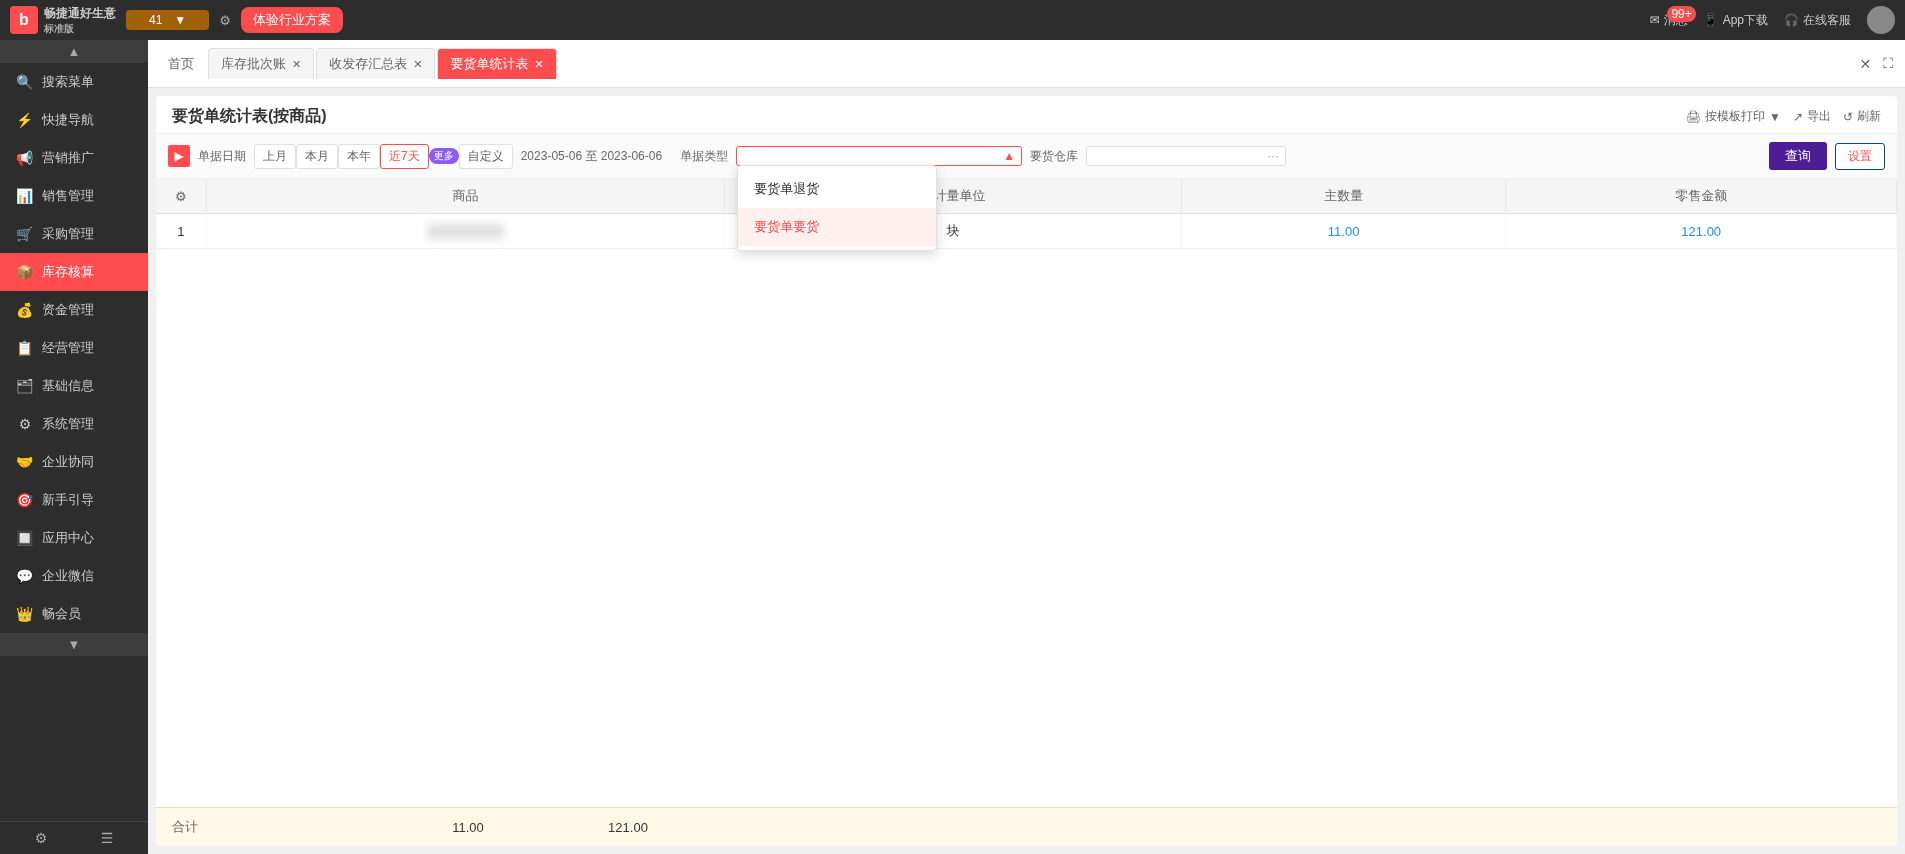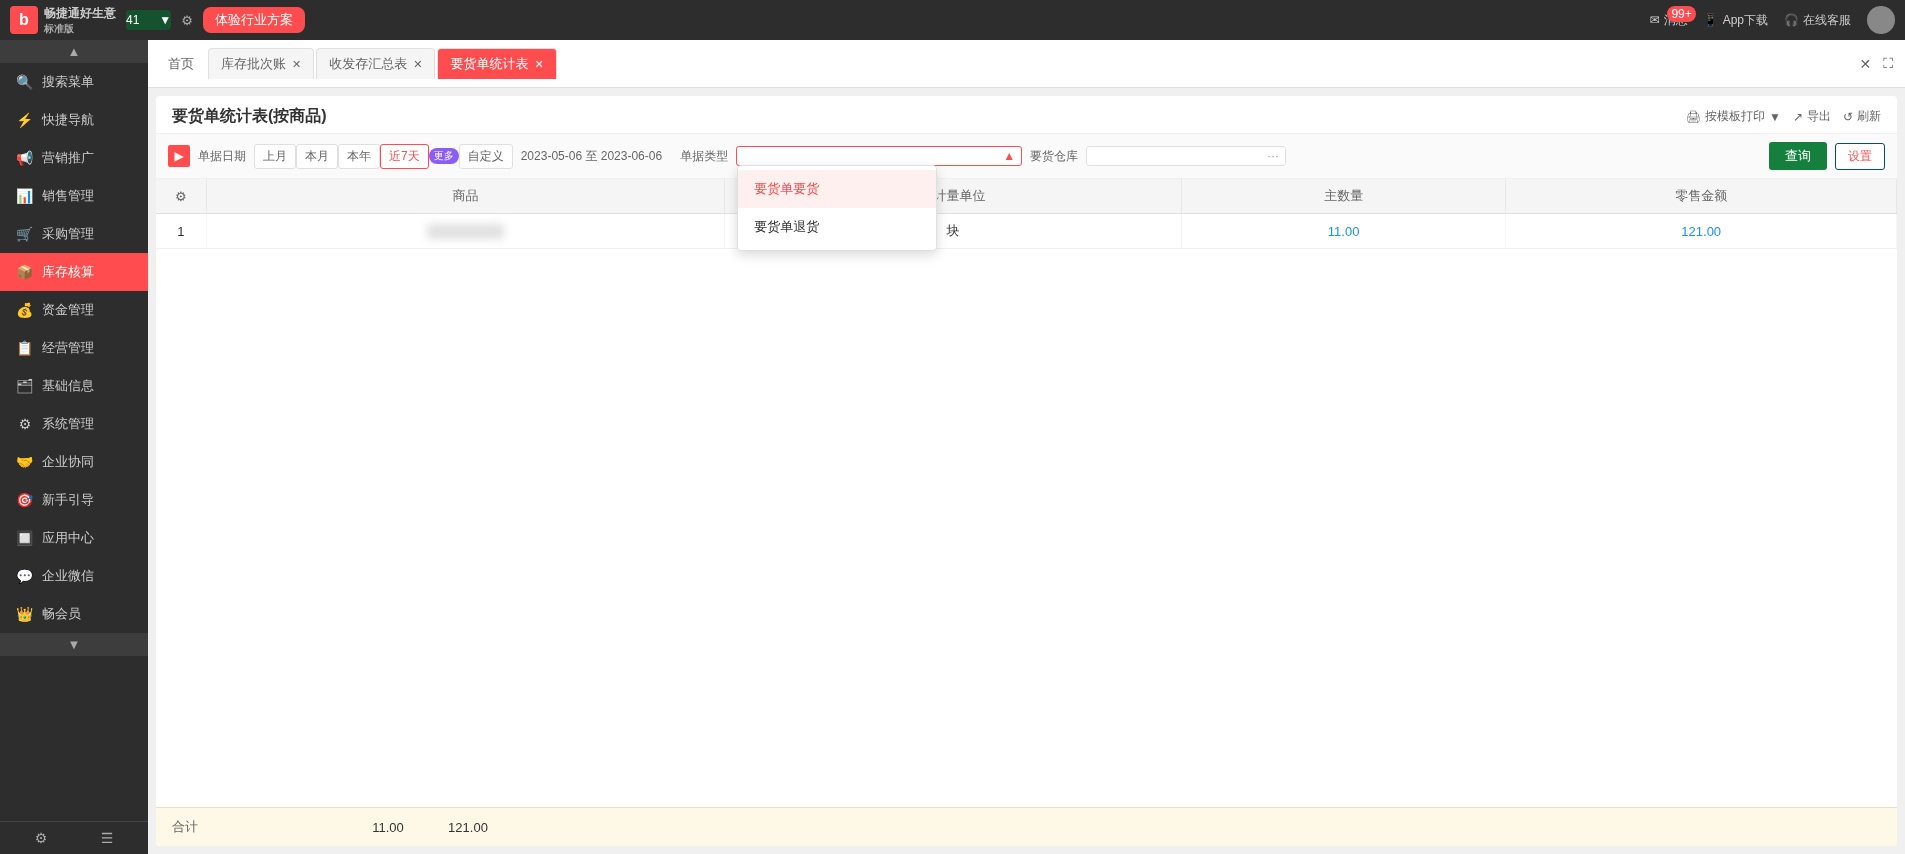--- a/index.html
+++ b/index.html
@@ -12,21 +12,21 @@
       display: flex;
       align-items: center;
       justify-content: space-between;
       padding: 0 10px;
       color: #ccc;
       flex-shrink: 0;
     }
     .top-header-left { display: flex; align-items: center; gap: 10px; }
     .logo-area { display: flex; align-items: center; gap: 6px; color: #ff4d4f; font-weight: bold; font-size: 14px; }
     .logo-icon { width: 28px; height: 28px; background: #ff4d4f; border-radius: 4px; display: flex; align-items: center; justify-content: center; color: white; font-size: 16px; font-weight: bold; }
-    .app-selector { display: flex; align-items: center; gap: 20px; background: #14532d; border-radius: 4px; padding: 3px 0; color: #fff; font-size: 12px; cursor: pointer; }
+    .app-selector { display: flex; align-items: center; gap: 12px; background: #a16207; border-radius: 4px; padding: 3px 23px; color: #fff; font-size: 12px; cursor: pointer; }
     .trial-btn { background: #ff4d4f; color: white; border: none; padding: 4px 12px; border-radius: 8px; cursor: pointer; font-size: 13px; }
     .top-header-right { display: flex; align-items: center; gap: 16px; color: #ccc; font-size: 12px; }
     .badge-item { display: flex; align-items: center; gap: 4px; cursor: pointer; position: relative; }
     .badge { background: #ff4d4f; color: white; border-radius: 10px; font-size: 12px; padding: 1px 4px; position: absolute; top: -6px; right: -8px; }
     .user-avatar { width: 28px; height: 28px; background: #888; border-radius: 50%; }
 
     
     .main-layout { display: flex; flex: 1; overflow: hidden; }
 
     
@@ -68,39 +68,39 @@
     .more-tag { background: #8b5cf6; color: white; border-radius: 10px; font-size: 10px; padding: 1px 5px; cursor: pointer; }
     .custom-btn { padding: 3px 8px; border: 1px solid #e0e0e0; border-radius: 3px; background: white; cursor: pointer; font-size: 12px; color: #666; }
     .date-range { font-size: 12px; color: #666; }
     .filter-type-label { color: #666; font-size: 12px; margin-left: 10px; white-space: nowrap; }
     .filter-type-input { display: flex; align-items: center; border: 1px solid #ff4d4f; border-radius: 3px; background: white; padding: 2px 6px; min-width: 280px; cursor: pointer; position: relative; }
     .filter-type-input input { border: none; outline: none; font-size: 12px; flex: 1; }
     .filter-type-chevron { color: #ff4d4f; cursor: pointer; font-size: 12px; }
     .filter-warehouse-label { color: #666; font-size: 12px; white-space: nowrap; }
     .filter-warehouse-input { border: 1px solid #e0e0e0; border-radius: 3px; background: white; padding: 2px 6px; min-width: 200px; font-size: 12px; color: #666; display: flex; align-items: center; gap: 4px; cursor: pointer; }
     .more-dots { color: #999; cursor: pointer; margin-left: 4px; }
-    .query-btn { background: #15803d; color: white; border: none; padding: 5px 16px; border-radius: 3px; cursor: pointer; font-size: 13px; margin-left: auto; }
+    .query-btn { background: #4c1d95; color: white; border: none; padding: 5px 16px; border-radius: 3px; cursor: pointer; font-size: 13px; margin-left: auto; }
     .settings-btn { border: 1px solid #0c4a6e; color: #ff4d4f; background: white; padding: 4px 12px; border-radius: 3px; cursor: pointer; font-size: 12px; }
 
     
     .dropdown-overlay { position: absolute; top: 100%; left: 0; z-index: 100; }
     .dropdown-menu { background: white; border: 1px solid #e0e0e0; border-radius: 4px; box-shadow: 0 4px 12px rgba(0,0,0,0.15); min-width: 200px; padding: 4px 0; }
     .dropdown-item { padding: 10px 16px; cursor: pointer; font-size: 13px; color: #333; }
     .dropdown-item.highlighted { background: #fff0f0; color: #ff4d4f; }
 
     
     .table-container { flex: 1; overflow: auto; }
     table { width: 100%; border-collapse: collapse; font-size: 13px; }
     thead th { background: #f5f5f5; padding: 8px 12px; text-align: center; color: #666; border-bottom: 1px solid #e0e0e0; border-right: 1px solid #e8e8e8; font-weight: normal; white-space: nowrap; }
     thead th:first-child { width: 50px; }
     tbody td { padding: 8px 12px; text-align: center; border-bottom: 1px solid #f0f0f0; border-right: 1px solid #f5f5f5; color: #333; }
     .link-val { color: #1890ff; cursor: pointer; }
 
     
-    .table-footer { background: #fef9e7; border-top: 1px solid #e8e0c0; padding: 10px 16px; display: flex; align-items: center; font-size: 13px; flex-shrink: 0; }
+    .table-footer { background: #fef9e7; border-top: 1px solid #e8e0c0; padding: 10px 16px; display: flex; gap: 80px; align-items: center; font-size: 13px; flex-shrink: 0; }
     .footer-label { color: #666; }
     .footer-val { color: #333; font-weight: 500; text-align: center; min-width: 60px; }
 
     
     .blurred { filter: blur(4px); background: #e0e0e0; color: transparent; border-radius: 2px; }
 
     
     .scroll-arrow { background: #3d3d3d; display: flex; align-items: center; justify-content: center; color: #aaa; padding: 4px; cursor: pointer; flex-shrink: 0; }
   </style>
 </head>
@@ -270,22 +270,22 @@
         </div>
         <span class="date-range">2023-05-06 至 2023-06-06</span>
 
         <span class="filter-type-label">单据类型</span>
         <div class="filter-type-input" style="position:relative;">
           <input type="text" style="width: 260px; border: none; outline: none; font-size: 12px;">
           <span class="filter-type-chevron">▲</span>
 
           <div class="dropdown-overlay">
             <div class="dropdown-menu">
+              <div class="dropdown-item">要货单退货</div>
               <div class="dropdown-item highlighted">要货单要货</div>
-              <div class="dropdown-item">要货单退货</div>
             </div>
           </div>
         </div>
 
         <span class="filter-warehouse-label">要货仓库</span>
         <div class="filter-warehouse-input">
           <span style="flex:1;"></span>
           <span class="more-dots">···</span>
         </div>
 

